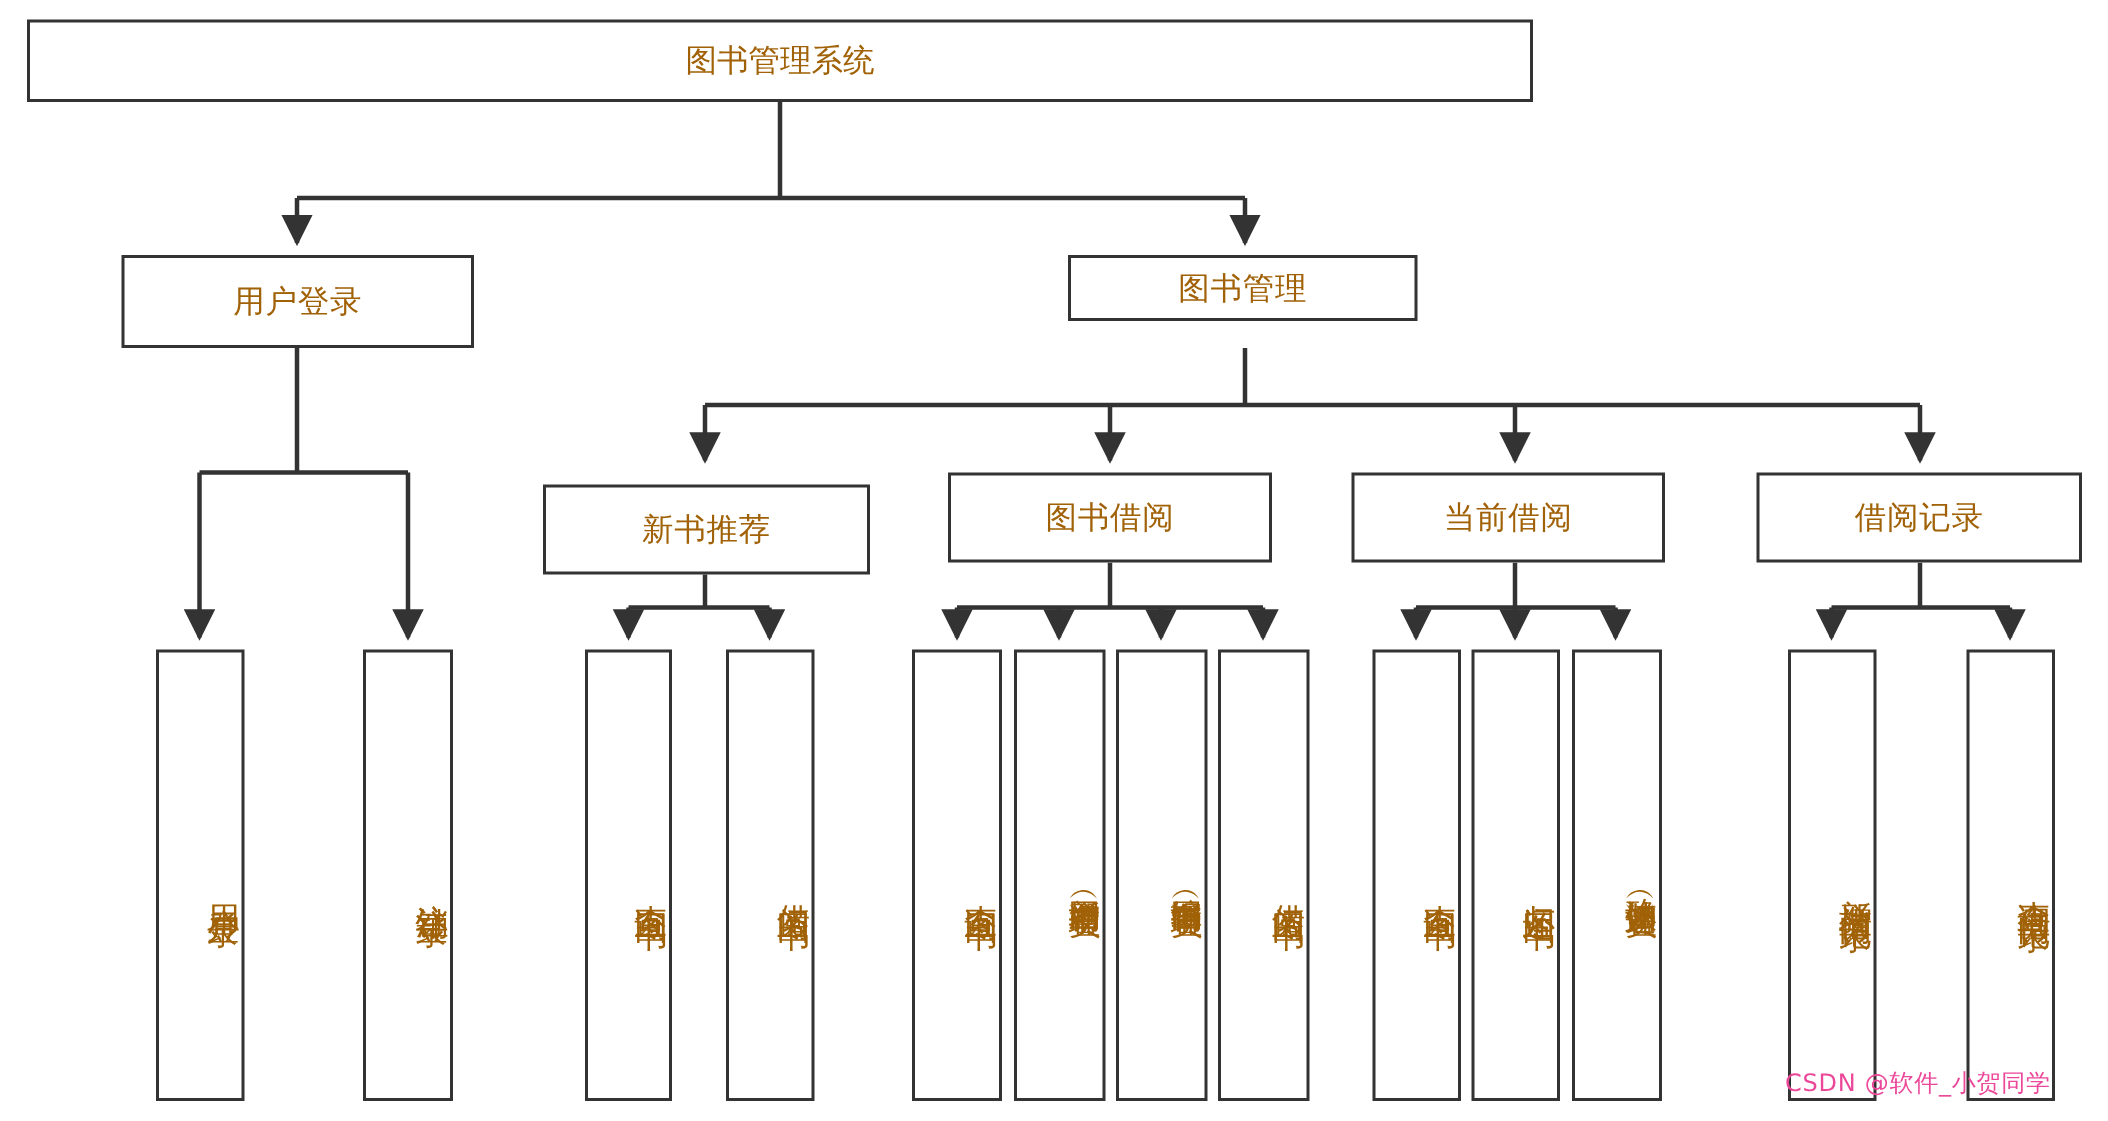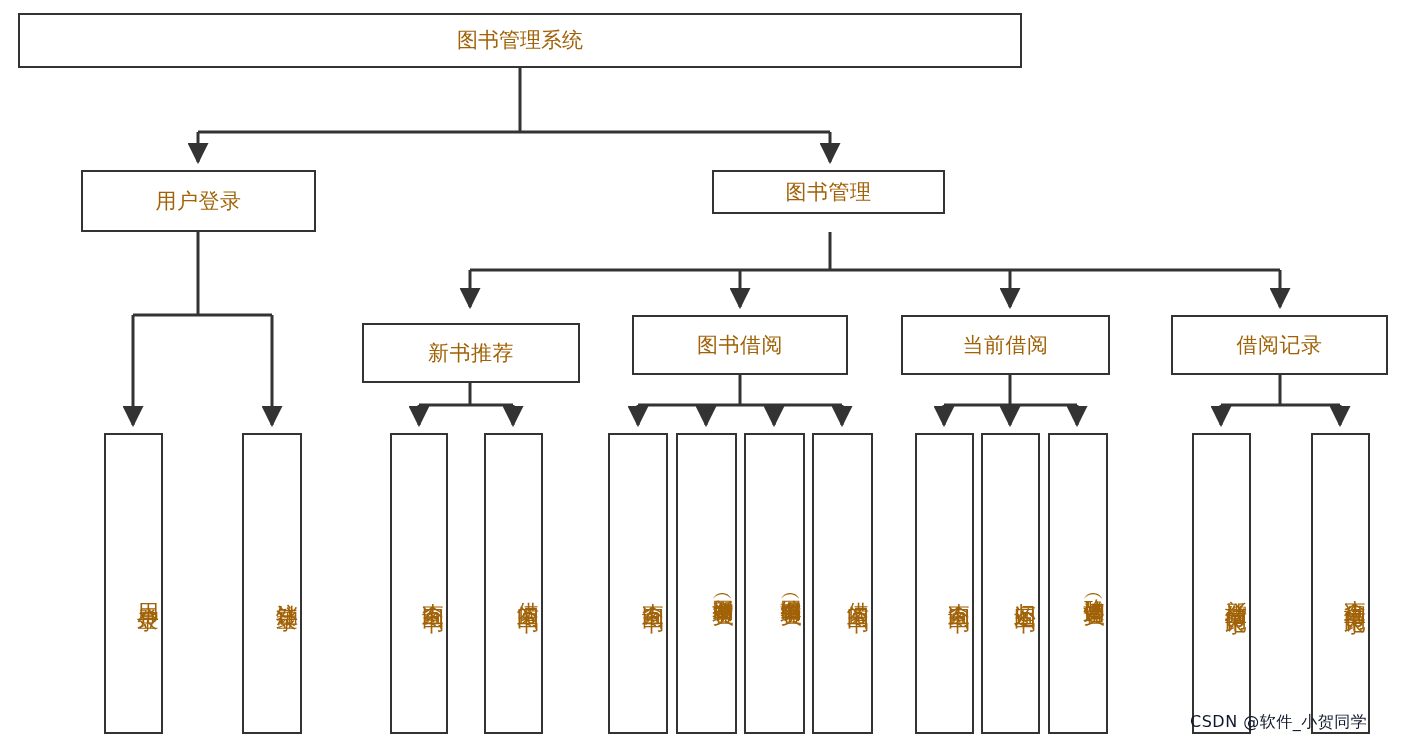--- a/index.html
+++ b/index.html
@@ -56,21 +56,21 @@
   .node-v.fit-tall {
     padding-top: 6px;
     font-size: 21px;
     letter-spacing: 1px;
   }
   .watermark {
     position: absolute;
     left: 1190px;
     top: 712px;
     font-size: 16px;
-    color: #0f172a;
+    color: #ec4899;
     white-space: nowrap;
     letter-spacing: 0.5px;
   }
 </style>
 </head>
 <body>
 
 <div id="diagram-root">
 
   <svg id="edge-layer" viewBox="0 0 1405 747" width="1405" height="747">

